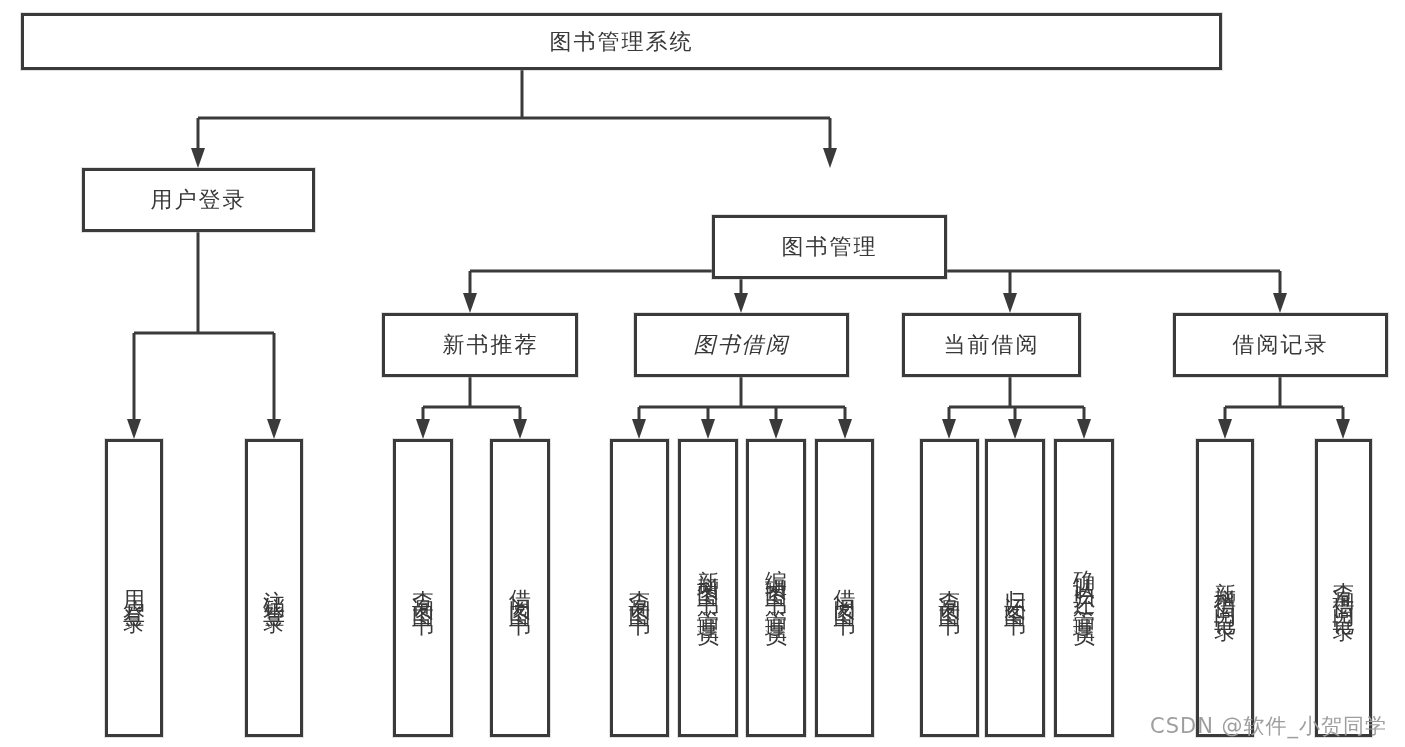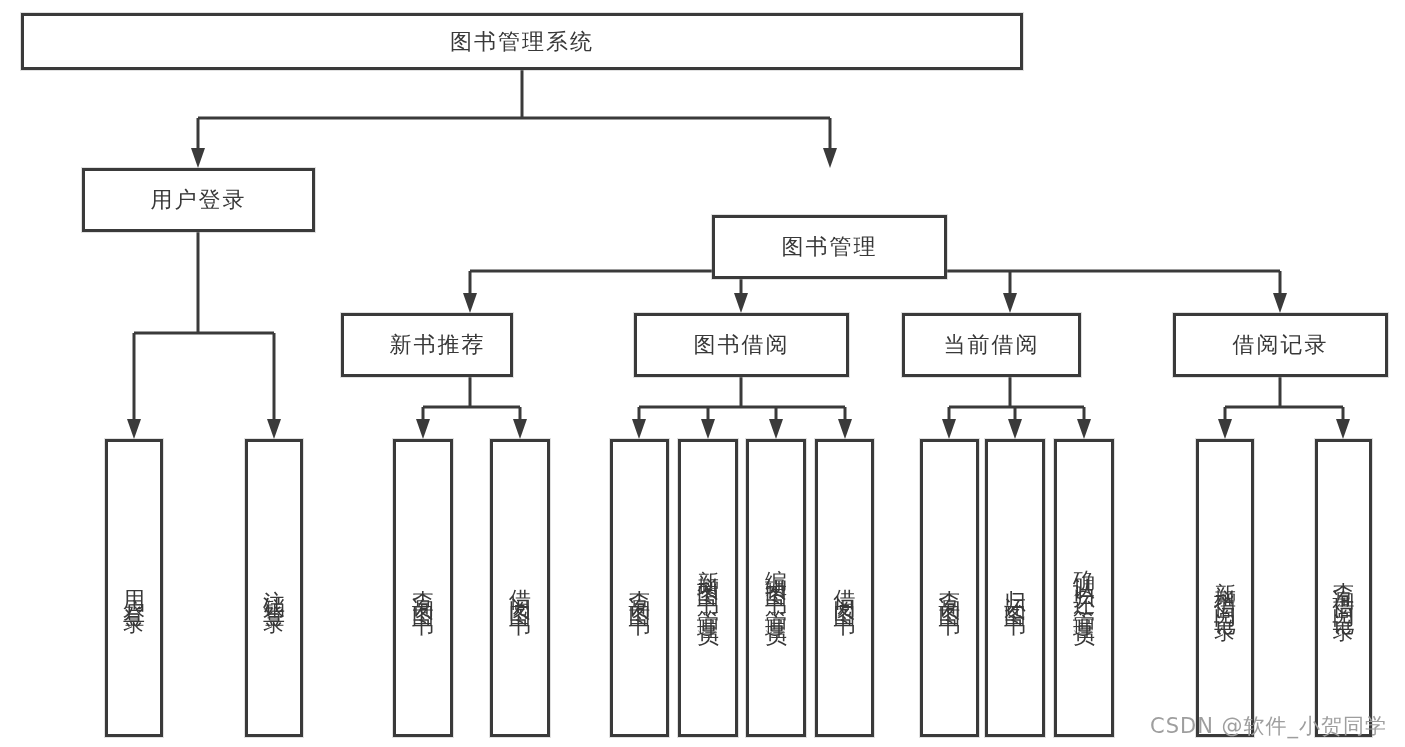--- a/index.html
+++ b/index.html
@@ -108,27 +108,27 @@
         <polygon points="769,419 783,419 776,439"></polygon>
         <polygon points="838,419 852,419 845,439"></polygon>
         <polygon points="942,419 956,419 949,439"></polygon>
         <polygon points="1008,419 1022,419 1015,439"></polygon>
         <polygon points="1077,419 1091,419 1084,439"></polygon>
         <polygon points="1218,419 1232,419 1225,439"></polygon>
         <polygon points="1336,419 1350,419 1343,439"></polygon>
       </g>
     </svg>
 
-  <div class="box" style="left:21px; top:13px; width:1002px; height:57px;">图书管理系统</div>
+  <div class="box" style="left:21px; top:13px; width:1201px; height:57px;">图书管理系统</div>
 
   <div class="box" style="left:82px; top:168px; width:233px; height:64px;">用户登录</div>
   <div class="box" style="left:712px; top:168px; width:235px; height:64px;margin-top:47px;">图书管理</div>
 
-  <div class="box" style="left:341px; top:313px; width:172px; height:64px;padding-left:21px;">新书推荐</div>
-  <div class="box" style="left:634px; top:313px; width:215px; height:64px;">图书借阅</div>
+  <div class="box" style="left:382px; top:313px; width:196px; height:64px;padding-left:21px;">新书推荐</div>
+  <div class="box" style="left:634px; top:313px; width:215px; height:64px;font-style:italic;">图书借阅</div>
   <div class="box" style="left:902px; top:313px; width:179px; height:64px;">当前借阅</div>
   <div class="box" style="left:1173px; top:313px; width:215px; height:64px;">借阅记录</div>
 
   <div class="box vbox" style="left:105px; top:439px; width:58px; height:298px;">用户登录</div>
   <div class="box vbox" style="left:245px; top:439px; width:58px; height:298px;">注销登录</div>
 
   <div class="box vbox" style="left:393px; top:439px; width:60px; height:298px;">查询图书</div>
   <div class="box vbox" style="left:490px; top:439px; width:60px; height:298px;">借阅图书</div>
 
   <div class="box vbox" style="left:610px; top:439px; width:59px; height:298px;">查询图书</div>

